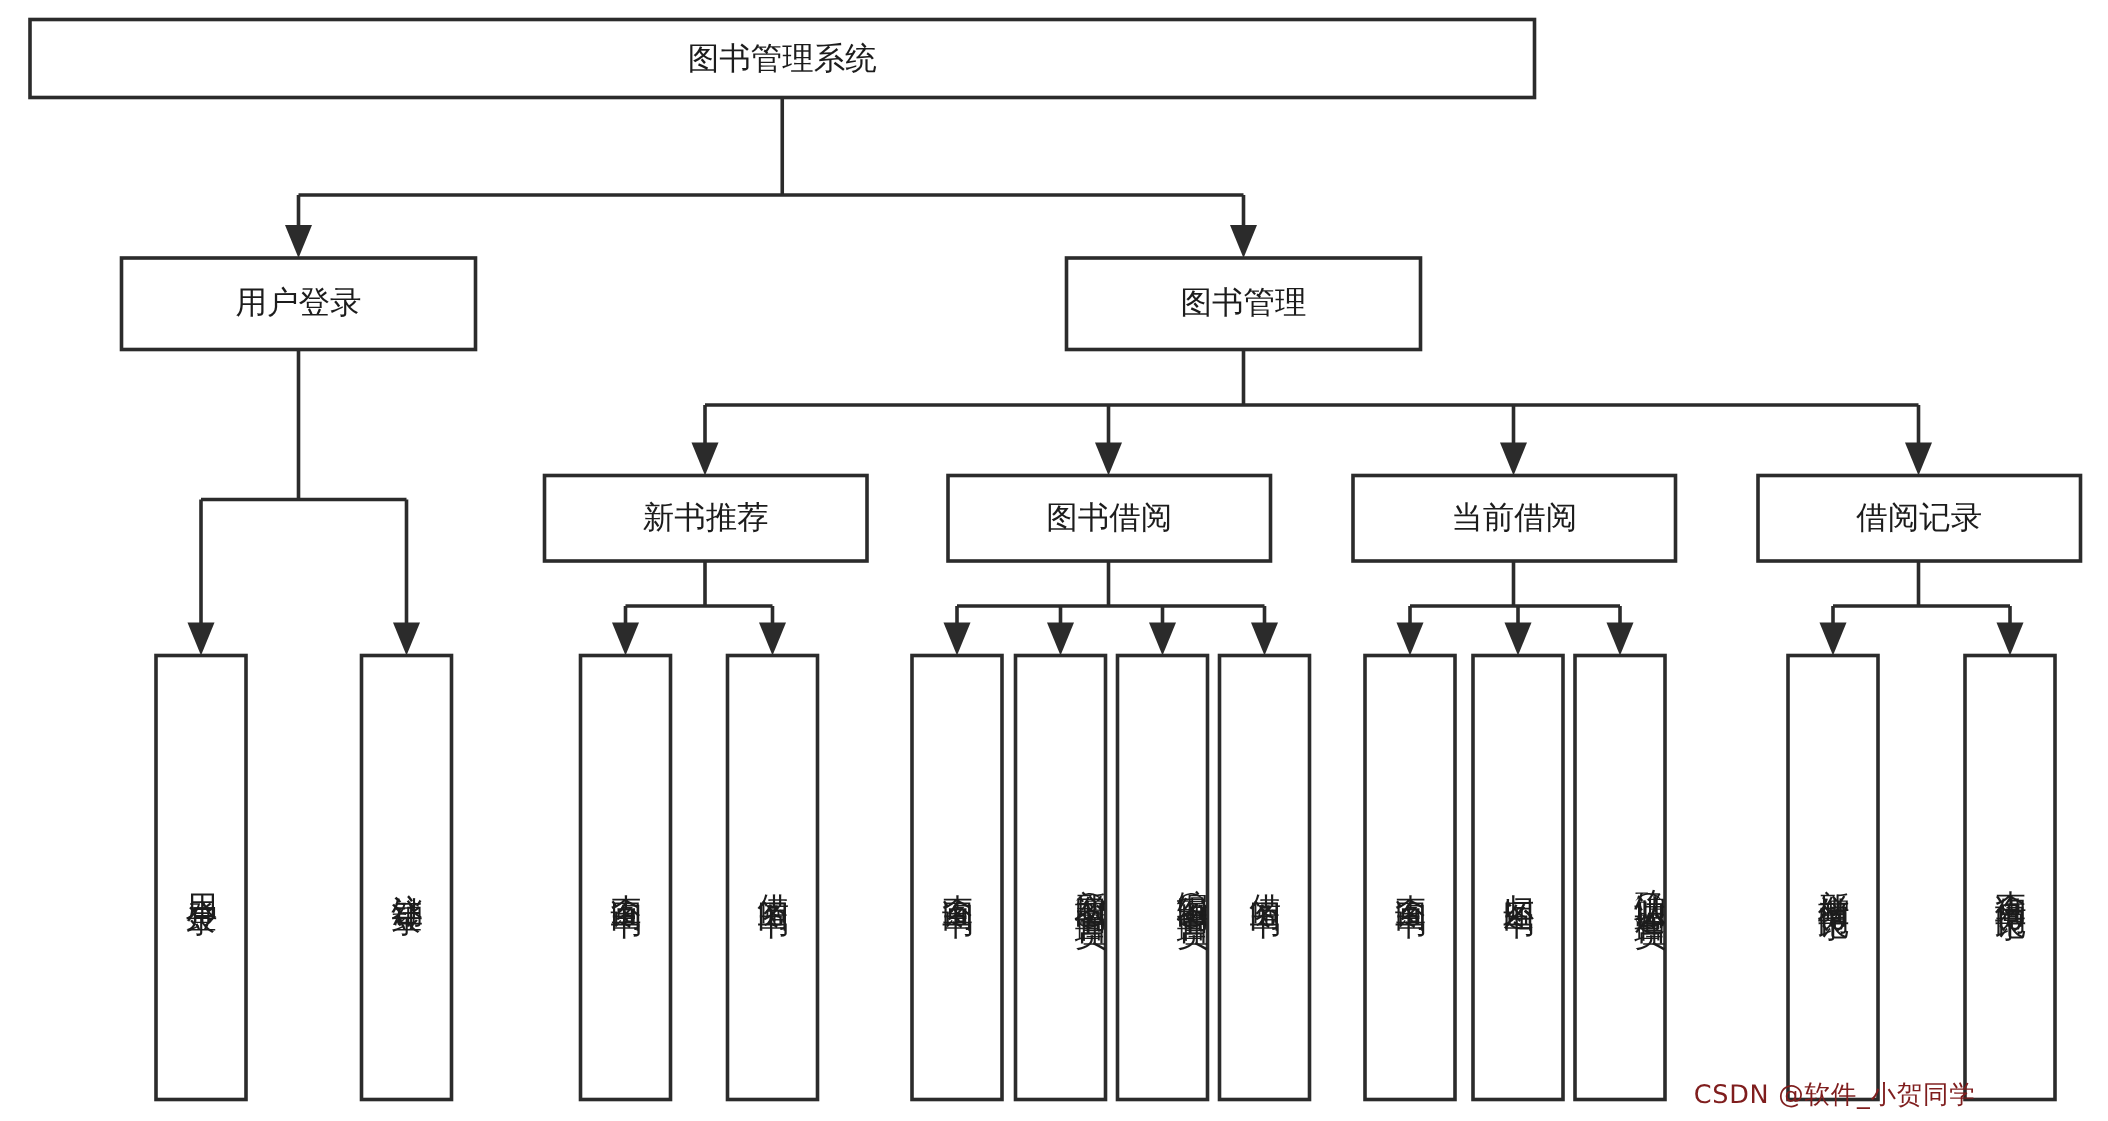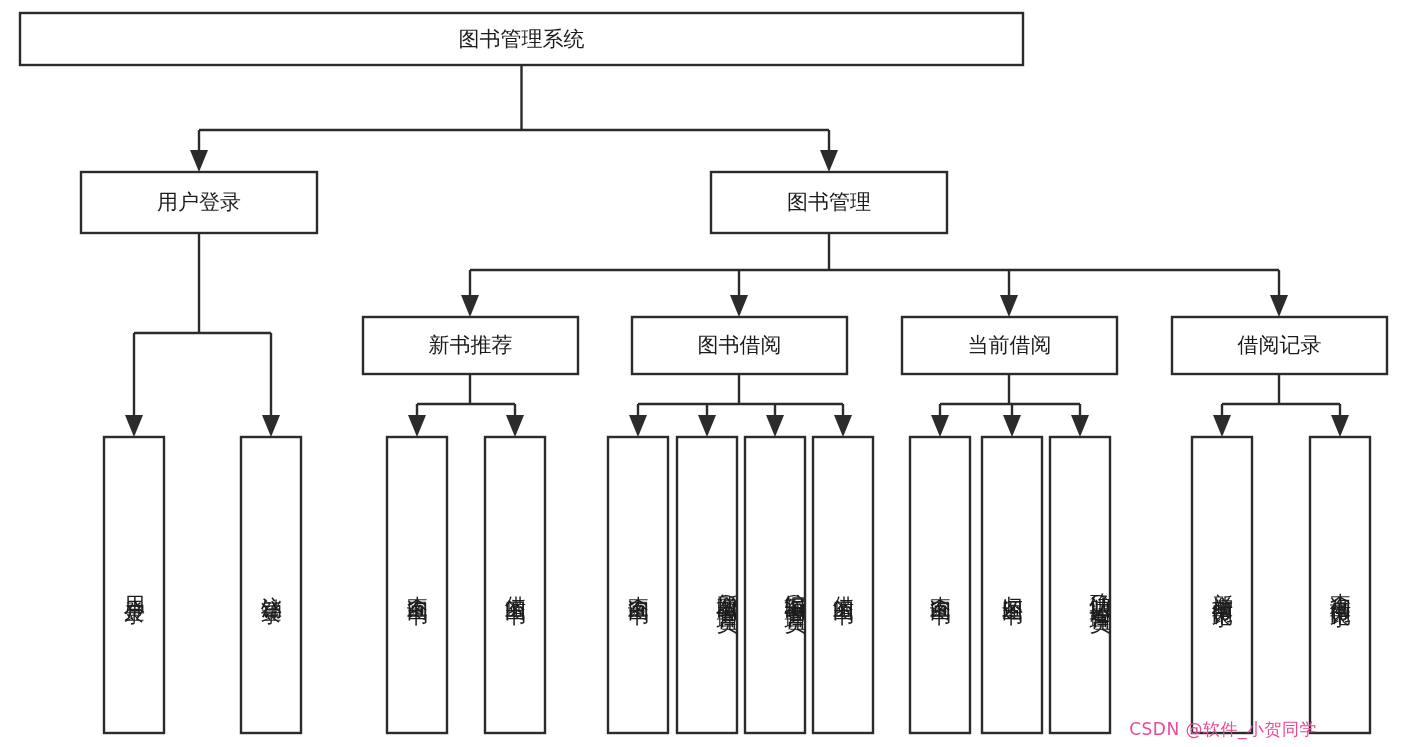--- a/index.html
+++ b/index.html
@@ -65,21 +65,21 @@
     text-align: center;
     white-space: nowrap;
     pointer-events: none;
   }
   .watermark {
     position: absolute;
     right: 10px;
     bottom: 6px;
     font-family: "DejaVu Sans", "Liberation Sans", sans-serif;
     font-size: 17px;
-    color: #ec4899;
+    color: #7f1d1d;
     white-space: nowrap;
     letter-spacing: 0.5px;
   }
 </style>
 </head>
 <body>
 
 <div id="diagram-root">
 
   <svg class="flow" viewBox="0 0 1405 747">

